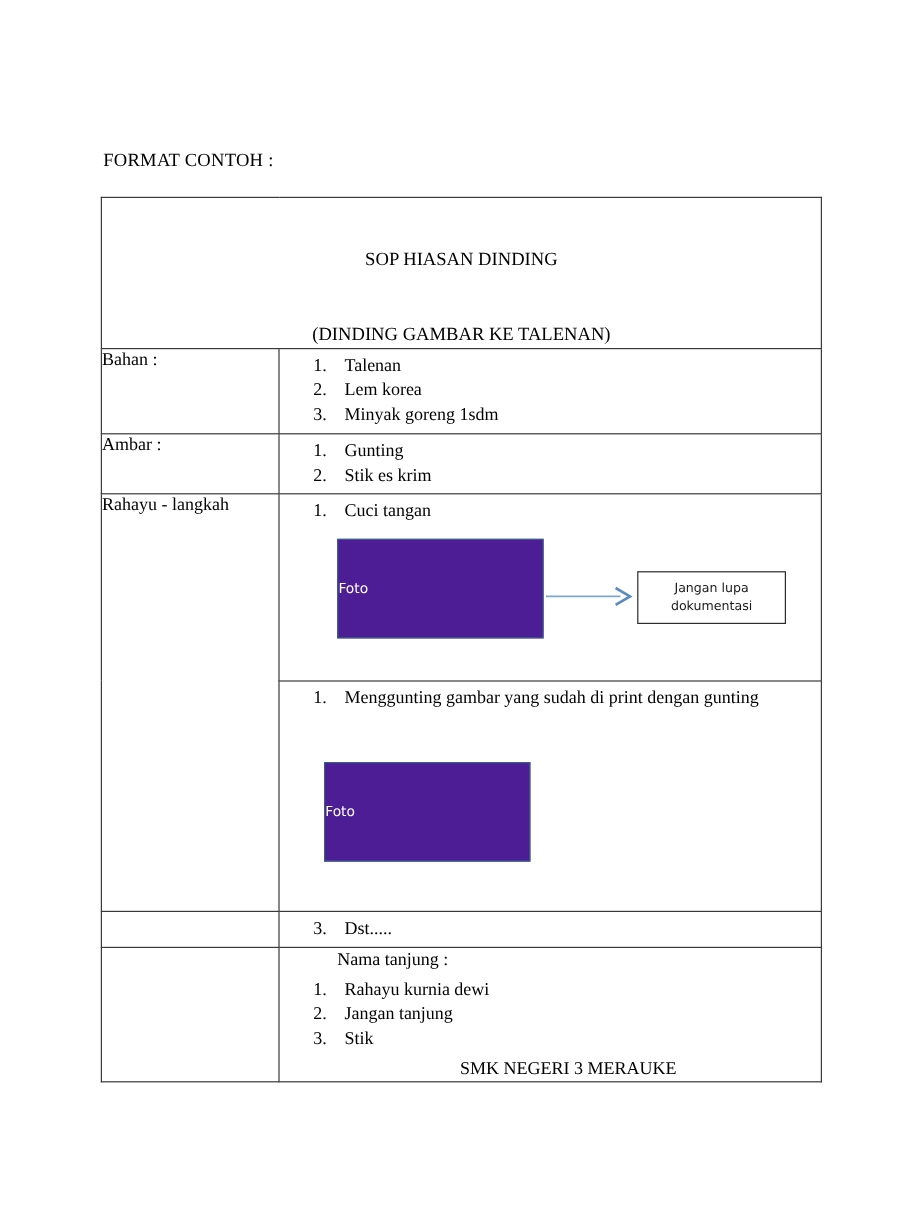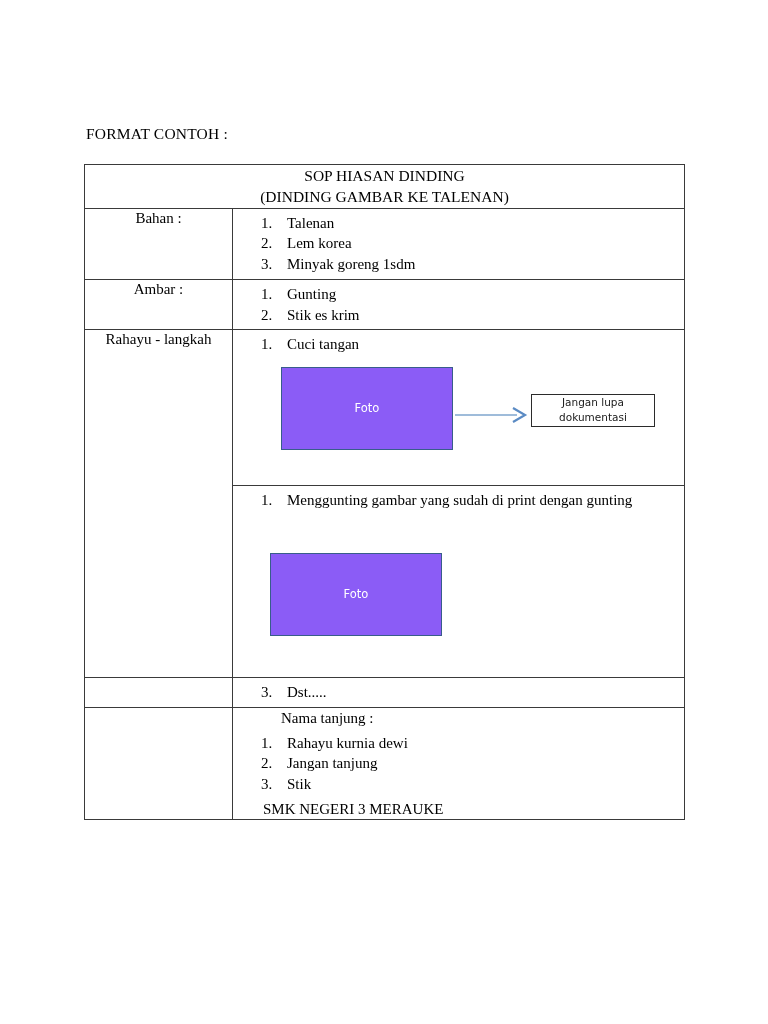--- a/index.html
+++ b/index.html
@@ -56,25 +56,26 @@
   .title-cell {
     text-align: center;
     padding: 3px 4px 4px 4px;
   }
   .title-line-1,
   .title-line-2 {
     display: block;
     white-space: nowrap;
     font-size: 15.5px;
     line-height: 1.38;
+    margin-top: 41px;
   }
 
   
   .label-cell {
-    text-align: center;
+    text-align: left;
     vertical-align: middle;
     padding: 4px 4px;
     white-space: nowrap;
   }
 
   
   .body-cell {
     padding: 4px 6px 5px 0;
   }
   ol.num-list {
@@ -110,42 +111,42 @@
   }
 
   
   .fig-area-1 {
     position: relative;
     height: 118px;
     margin-top: 12px;
   }
   .photo-box {
     position: absolute;
-    background: #8b5cf6;
+    background: #4c1d95;
     border: 1px solid #385d8a;
     color: #ffffff;
     font-family: "DejaVu Sans", "Liberation Sans", sans-serif;
     font-size: 11.5px;
     display: flex;
     align-items: center;
-    justify-content: center;
+    justify-content: flex-start;
     box-sizing: border-box;
   }
   .photo-box-1 {
     left: 48px;
     top: 0px;
     width: 172px;
     height: 83px;
   }
   .callout {
     position: absolute;
     left: 298px;
     top: 27px;
     width: 124px;
-    height: 33px;
+    height: 44px;
     border: 1px solid #2b2b2b;
     background: #ffffff;
     color: #1a1a1a;
     font-family: "DejaVu Sans", "Liberation Sans", sans-serif;
     font-size: 10.5px;
     line-height: 1.45;
     display: flex;
     flex-direction: column;
     align-items: center;
     justify-content: center;
@@ -176,20 +177,21 @@
 
   
   .closing-cell {
     padding: 4px 6px 5px 0;
   }
   .closing-title {
     padding-left: 48px;
     line-height: 1.38;
   }
   .school-line {
+    text-align: center;
     padding-left: 30px;
     line-height: 1.38;
     white-space: nowrap;
   }
 </style>
 </head>
 <body>
 
 <div class="page">
 

